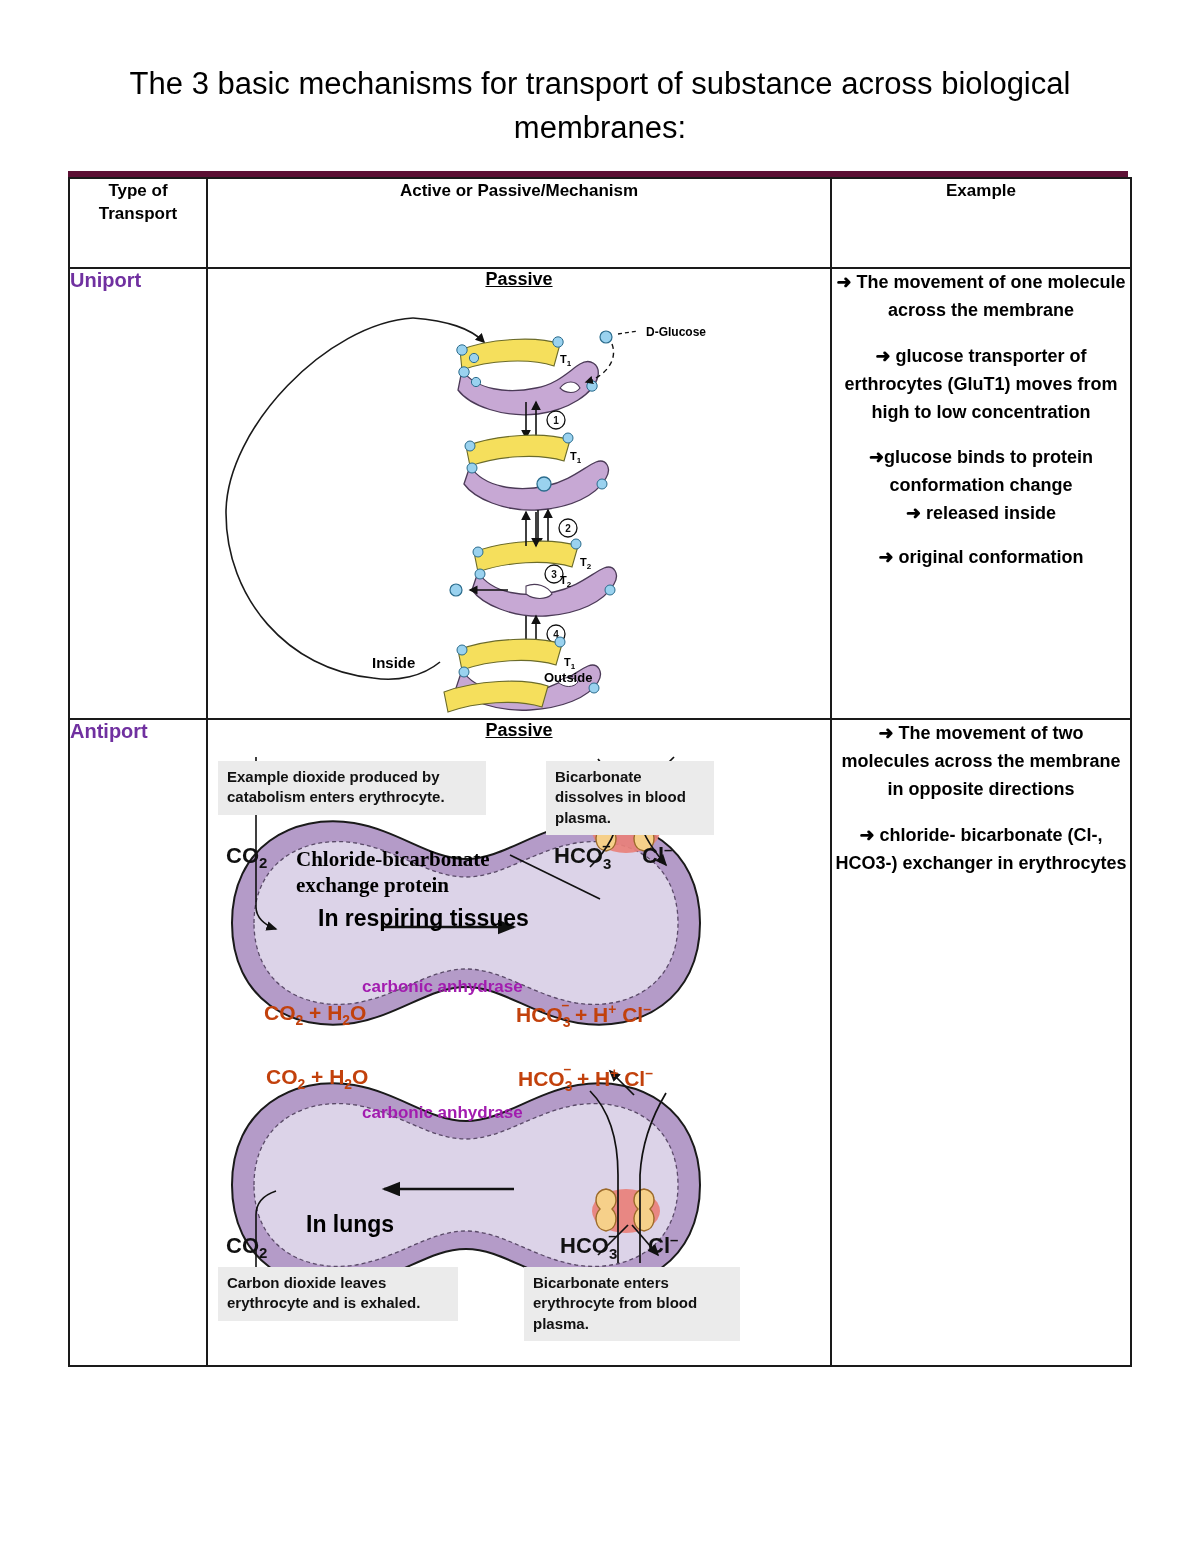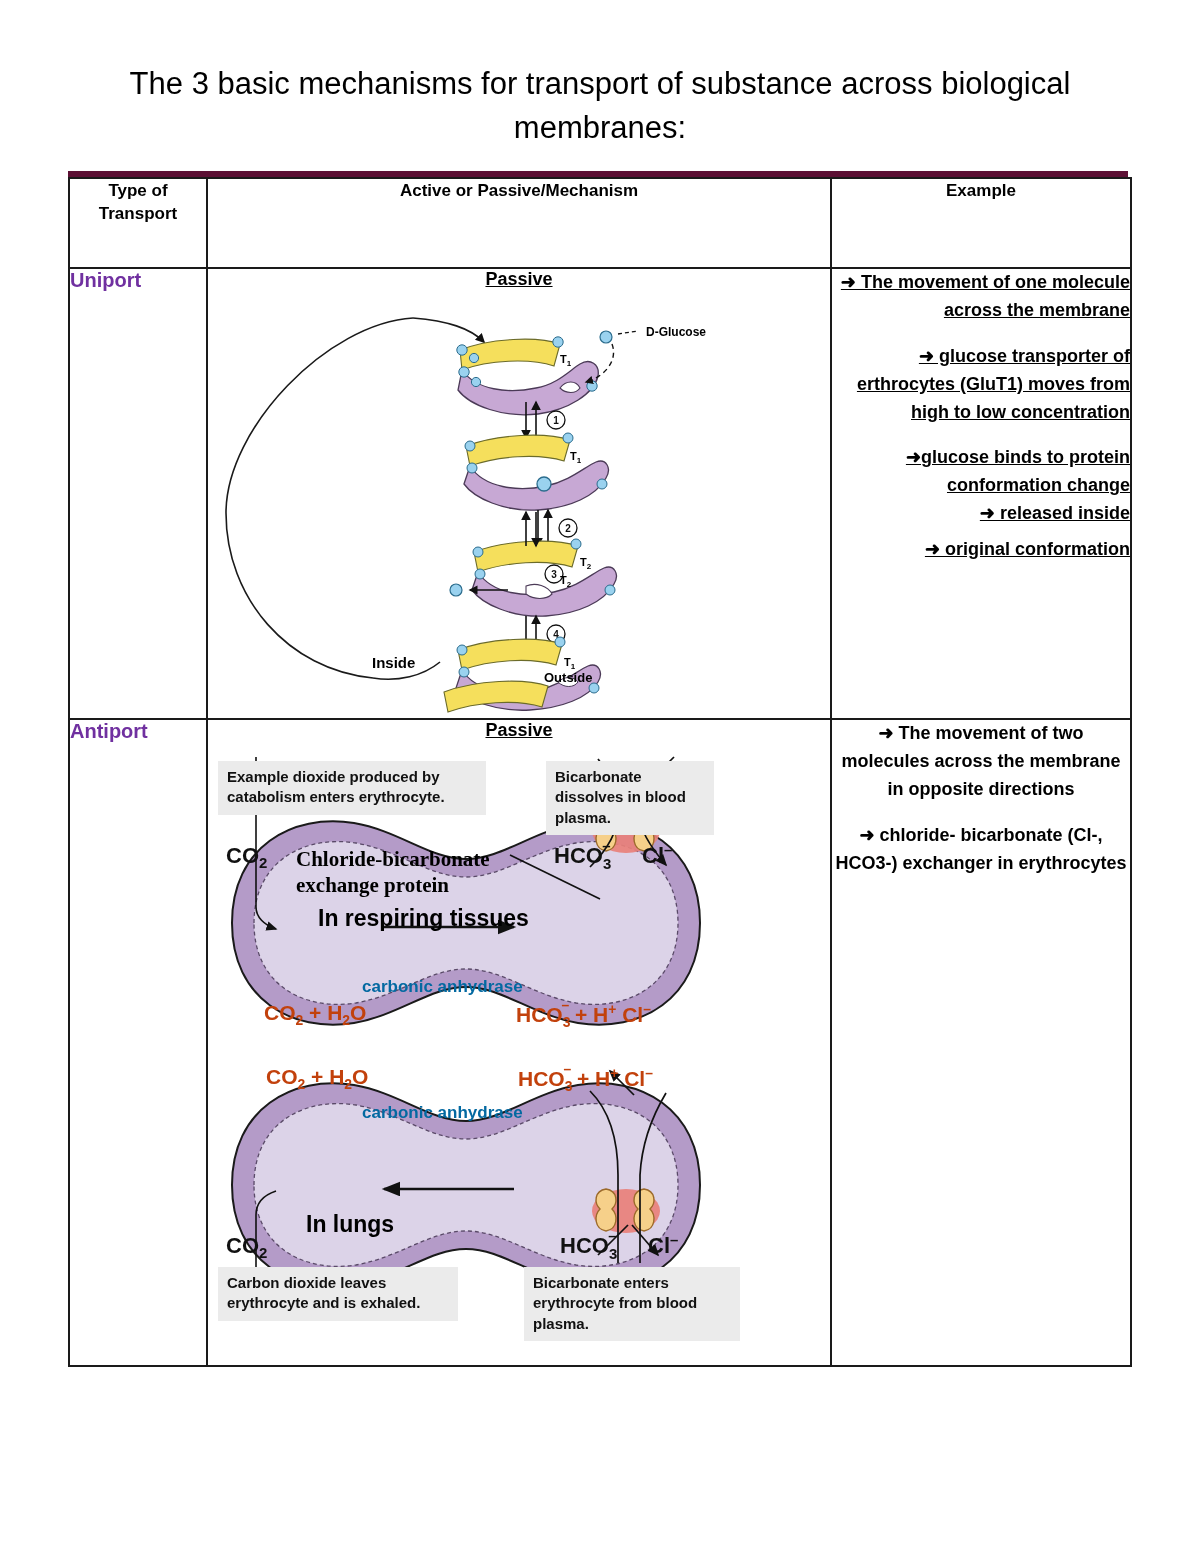--- a/index.html
+++ b/index.html
@@ -86,21 +86,21 @@
 
   
   .ex-cell {
     padding: 22px 16px 16px 16px;
     font-size: 18px;
     line-height: 1.55;
     font-weight: bold;
   }
   .ex-cell p { margin: 0 0 18px 0; }
   .ex-cell p:last-child { margin-bottom: 0; }
-  .ex-left  { text-align: right; text-decoration: underline; }
+  .ex-left  { text-align: center; }
   .ex-center{ text-align: center; }
 
   
   .glut-wrap {
     position: relative;
     width: 624px;
     height: 420px;
     margin-top: 8px;
   }
   .glut-wrap svg { display: block; }
@@ -165,21 +165,21 @@
     left: 68px;
     top: 456px;
     font-size: 23px;
     font-weight: bold;
     margin-left: 30px;
   }
   .ca-label {
     position: absolute;
     font-size: 17px;
     font-weight: bold;
-    color: #0369a1;
+    color: #a21caf;
   }
   .eq {
     position: absolute;
     font-size: 21px;
     font-weight: bold;
     color: #c2410c;
     white-space: nowrap;
   }
   .eq sub { font-size: 0.66em; }
   .eq sup { font-size: 0.66em; }
@@ -308,21 +308,21 @@
         <div class="ovl fig-label" style="left:356px; top:358px; font-size:11px;">T<sub style="font-size:8px">1</sub></div>
         <div class="ovl fig-label" style="left:164px; top:356px; font-size:15px;">Inside</div>
         <div class="ovl fig-label" style="left:336px; top:372px; font-size:13px;">Outside</div>
       </div>
     </td>
 
     <td class="ex-cell ex-left">
       <p>➜ The movement of one molecule across the membrane</p>
       <p>➜ glucose transporter of erthrocytes (GluT1) moves from high to low concentration</p>
       <p style="margin-bottom:0">➜glucose binds to protein conformation change</p>
-      <p style="margin-bottom:8px">➜ released inside</p>
+      <p style="margin-bottom:16px">➜ released inside</p>
       <p>➜ original conformation</p>
     </td>
   </tr>
 
   <tr>
     <td class="type-label">Antiport</td>
 
     <td class="mech-cell">
       <div class="mech-title">Passive</div>
 

